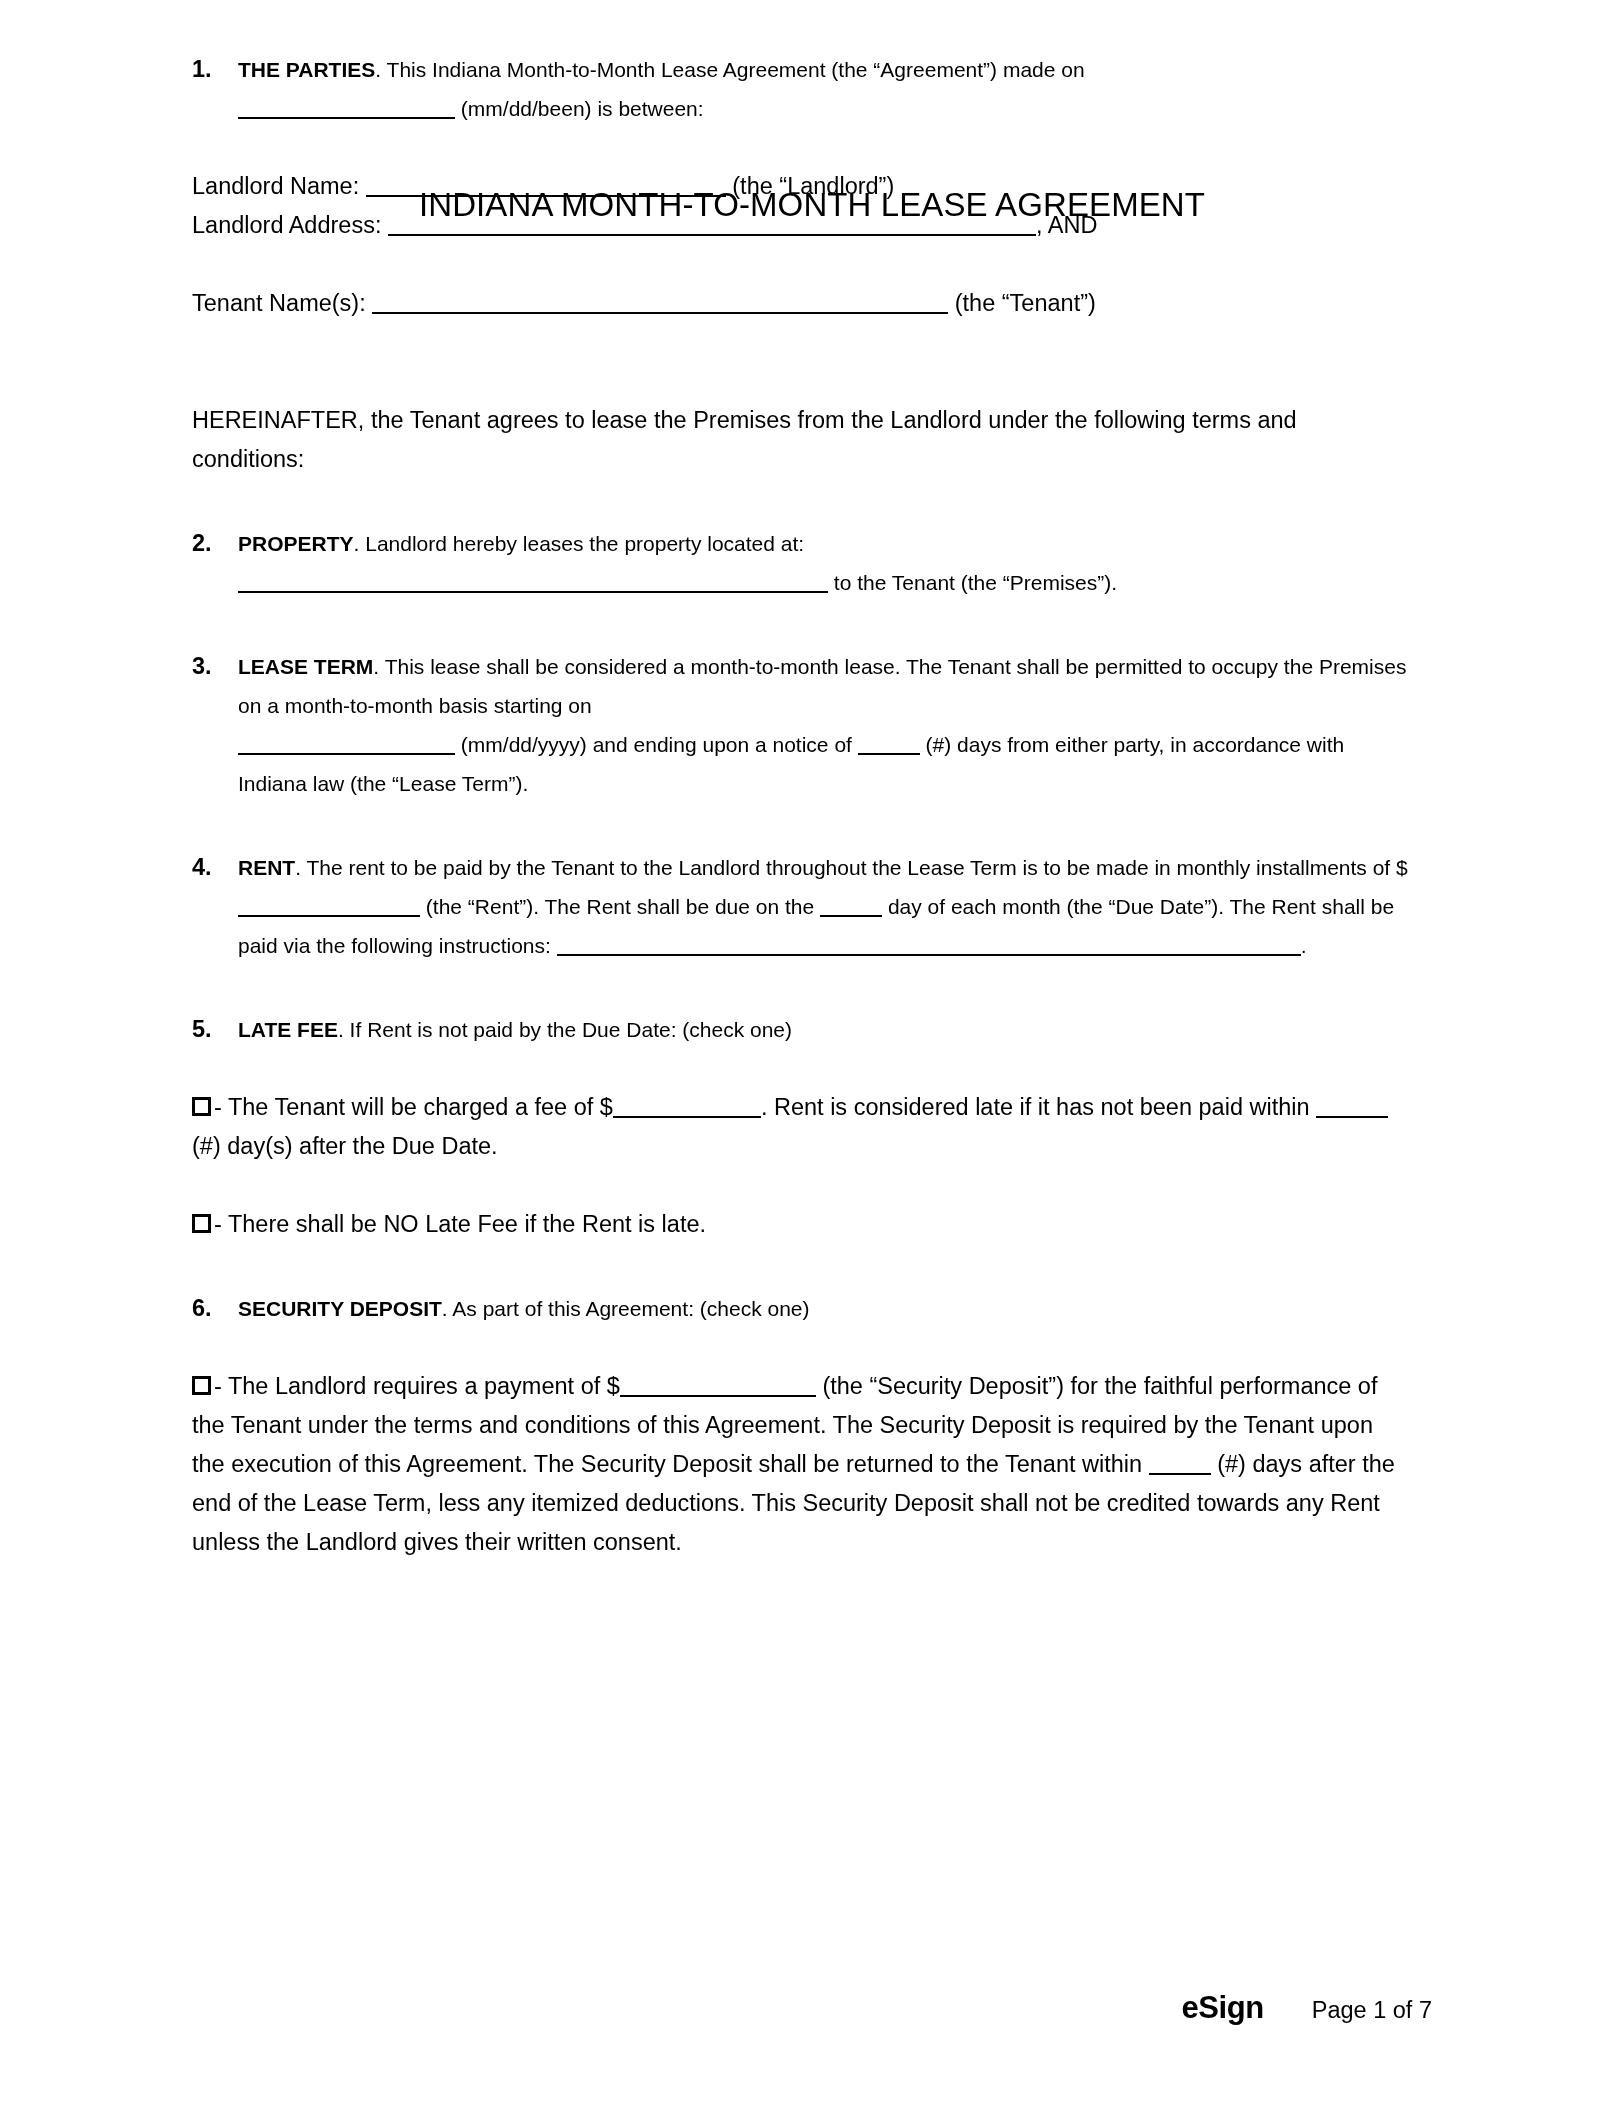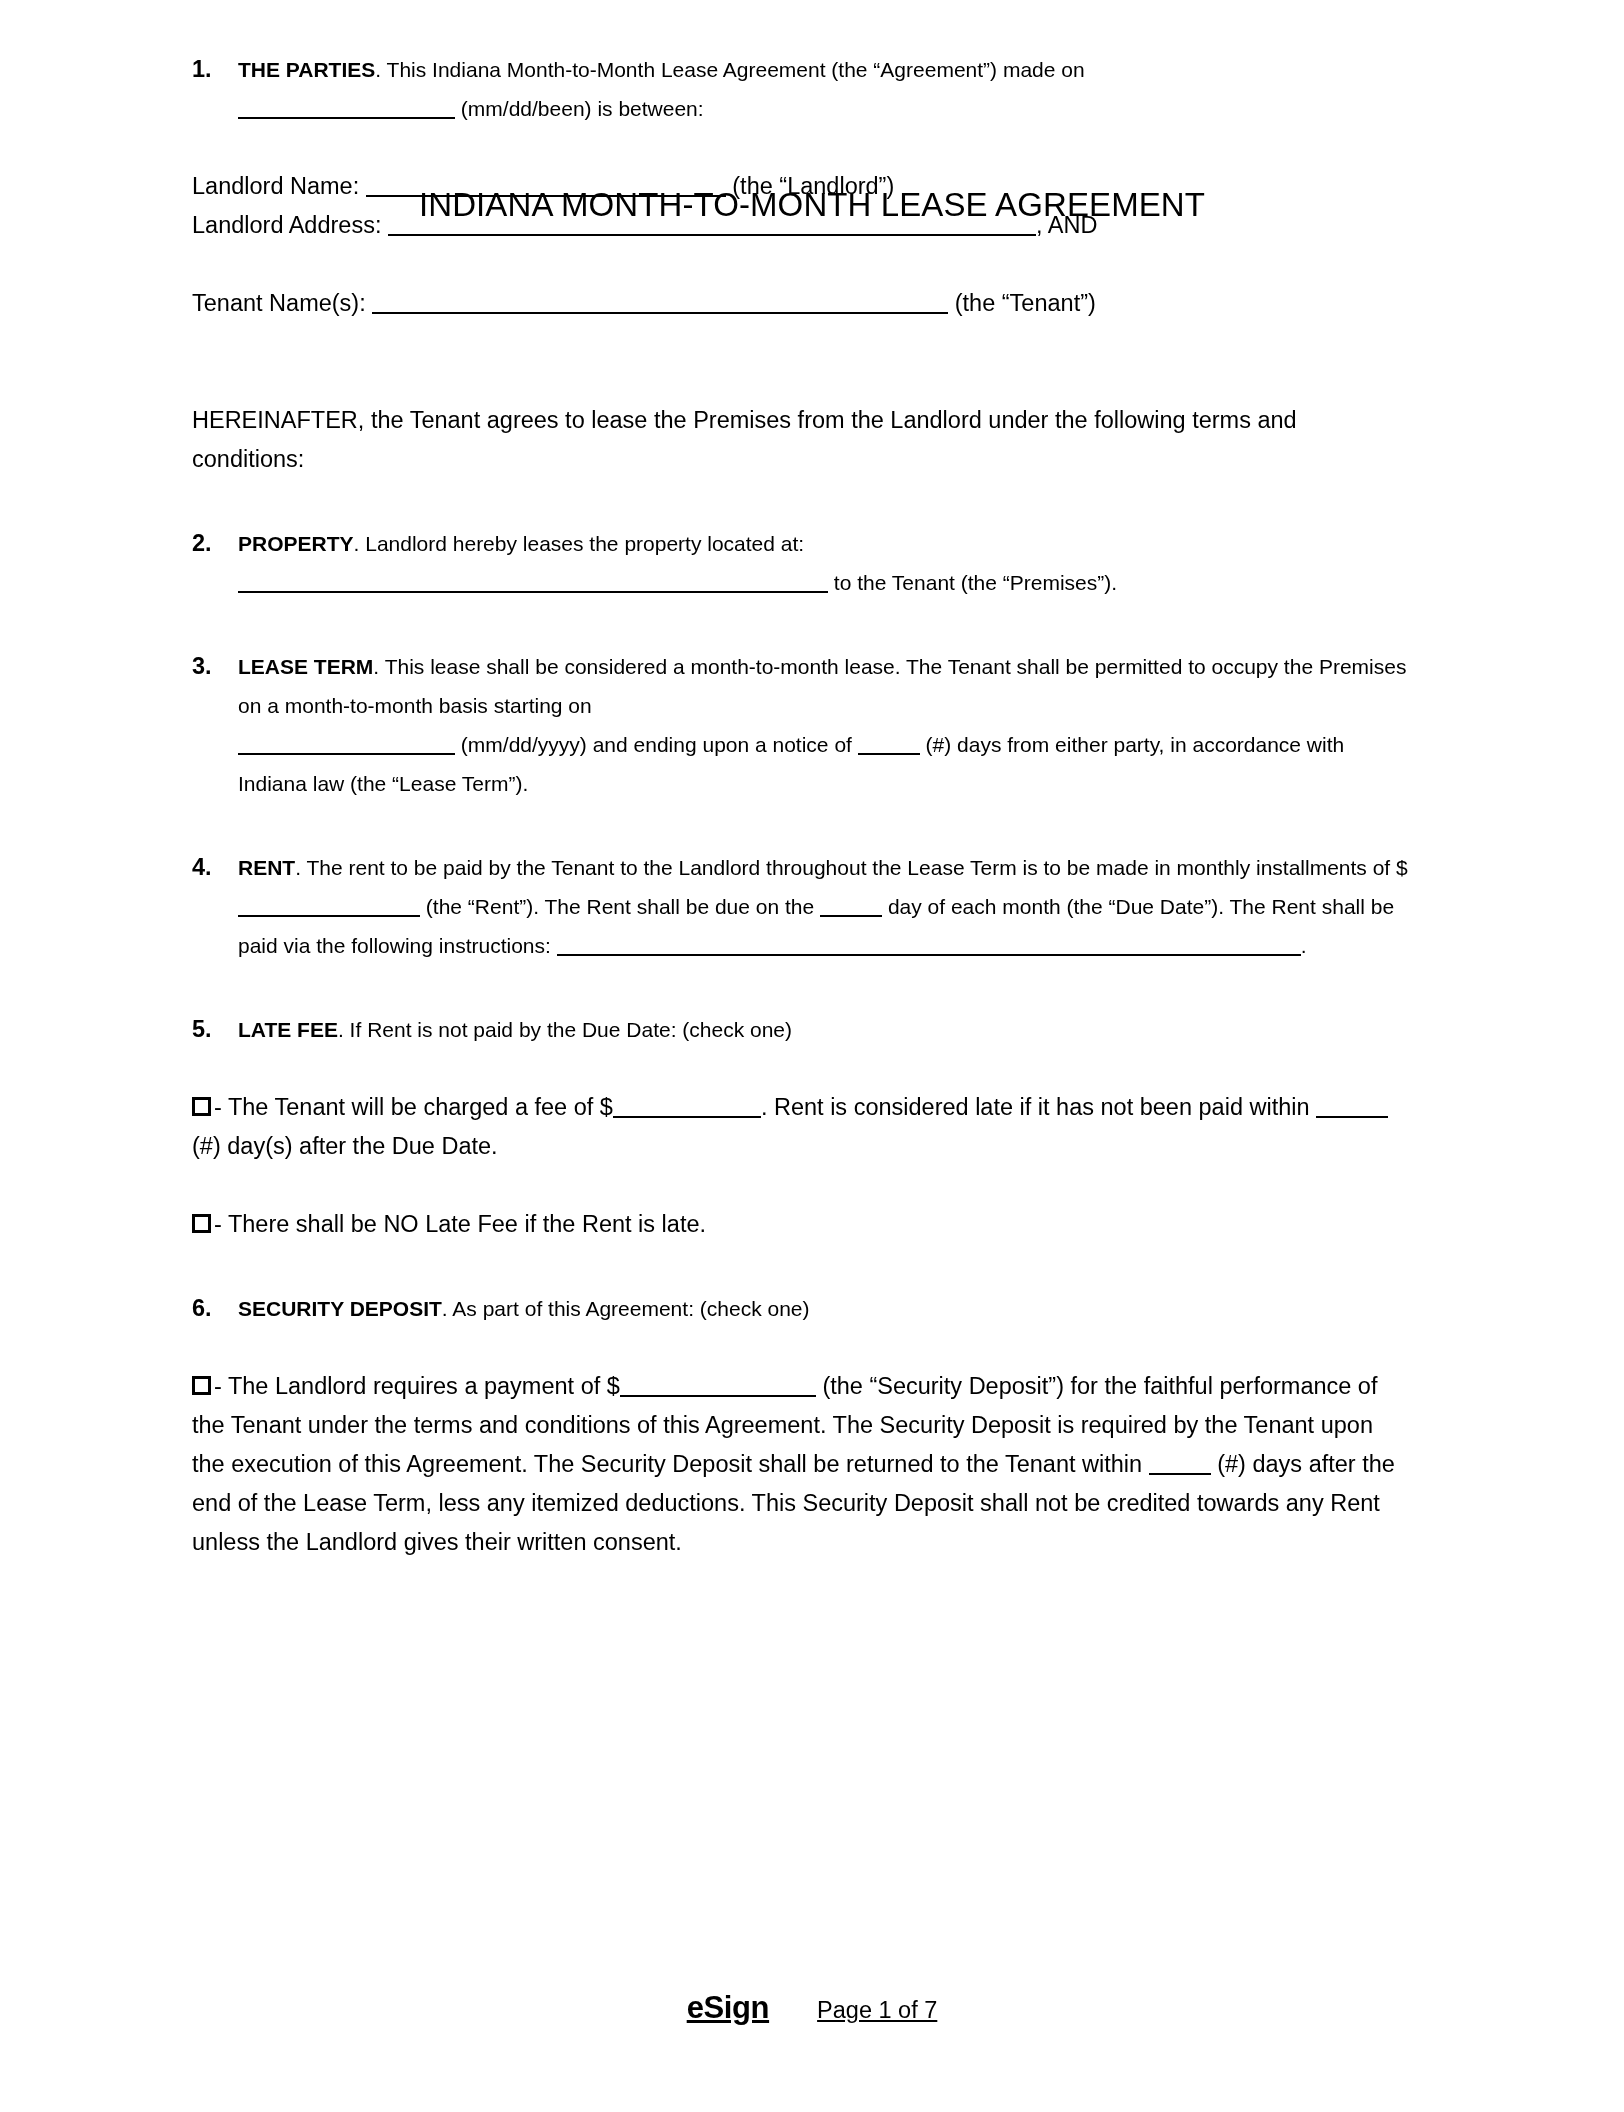--- a/index.html
+++ b/index.html
@@ -106,22 +106,21 @@
     background: #fff;
   }
 
   .footer {
     position: absolute;
     left: 192px;
     right: 192px;
     bottom: 86px;
     display: flex;
     align-items: baseline;
-    justify-content: center;
-    text-decoration: underline;
+    justify-content: flex-end;
   }
   .brand {
     font-size: 31px;
     font-weight: bold;
     letter-spacing: -0.4px;
   }
   .pageno {
     font-size: 23.5px;
     margin-left: 48px;
   }

